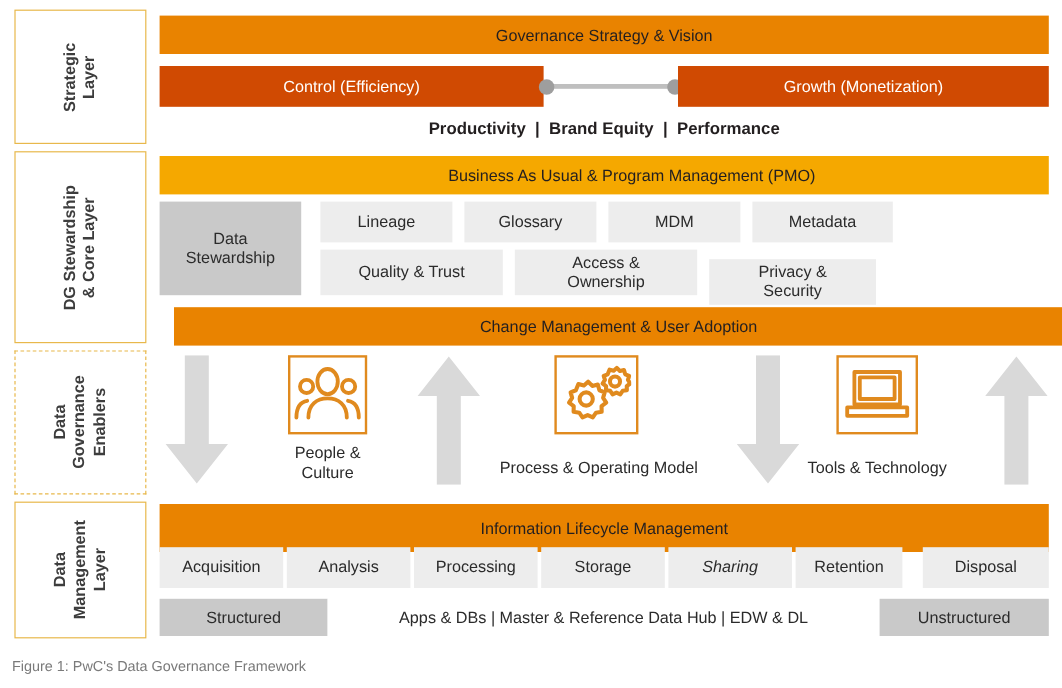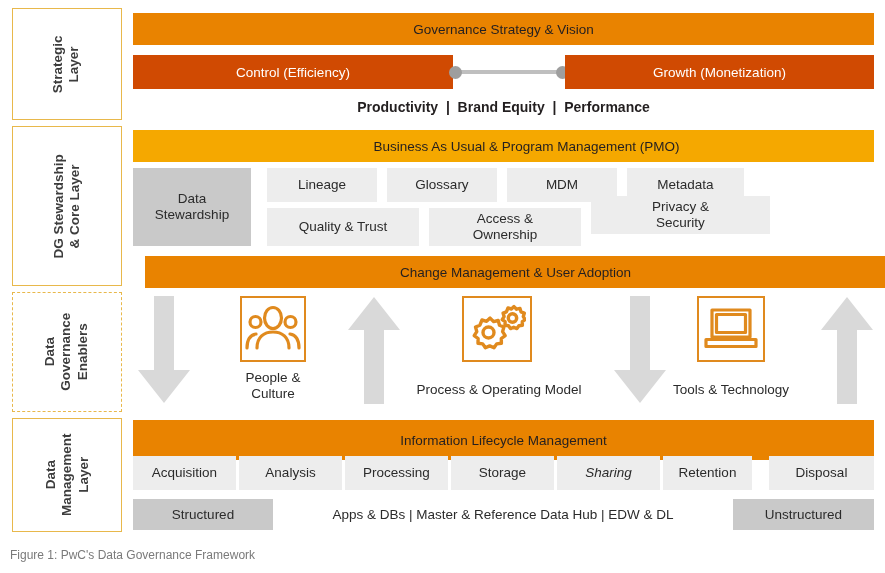--- a/index.html
+++ b/index.html
@@ -137,21 +137,21 @@
 Stewardship</div>
 
   <div class="tile" style="left:267px;top:168px;width:110px;height:34px;">Lineage</div>
   <div class="tile" style="left:387px;top:168px;width:110px;height:34px;">Glossary</div>
   <div class="tile" style="left:507px;top:168px;width:110px;height:34px;">MDM</div>
   <div class="tile" style="left:627px;top:168px;width:117px;height:34px;">Metadata</div>
 
   <div class="tile" style="left:267px;top:208px;width:152px;height:38px;white-space:pre-line;">Quality &amp; Trust</div>
   <div class="tile" style="left:429px;top:208px;width:152px;height:38px;white-space:pre-line;">Access &amp;
 Ownership</div>
-  <div class="tile" style="left:591px;top:196px;width:179px;height:38px;white-space:pre-line;">Privacy &amp;
+  <div class="tile" style="left:591px;top:216px;width:139px;height:38px;white-space:pre-line;">Privacy &amp;
 Security</div>
 
 
   <div class="bar bar-orange" style="left:145px;top:256px;width:741px;height:32px;">Change Management &amp; User Adoption</div>
 
   <div class="arrow" style="left:137px;top:296px;width:54px;height:108px;">
     <svg width="54" height="108" viewBox="0 0 54 108">
       <polygon points="17,0 37,0 37,74 53,74 27,107 1,74 17,74" fill="#D9D9D9"></polygon>
     </svg>
   </div>

